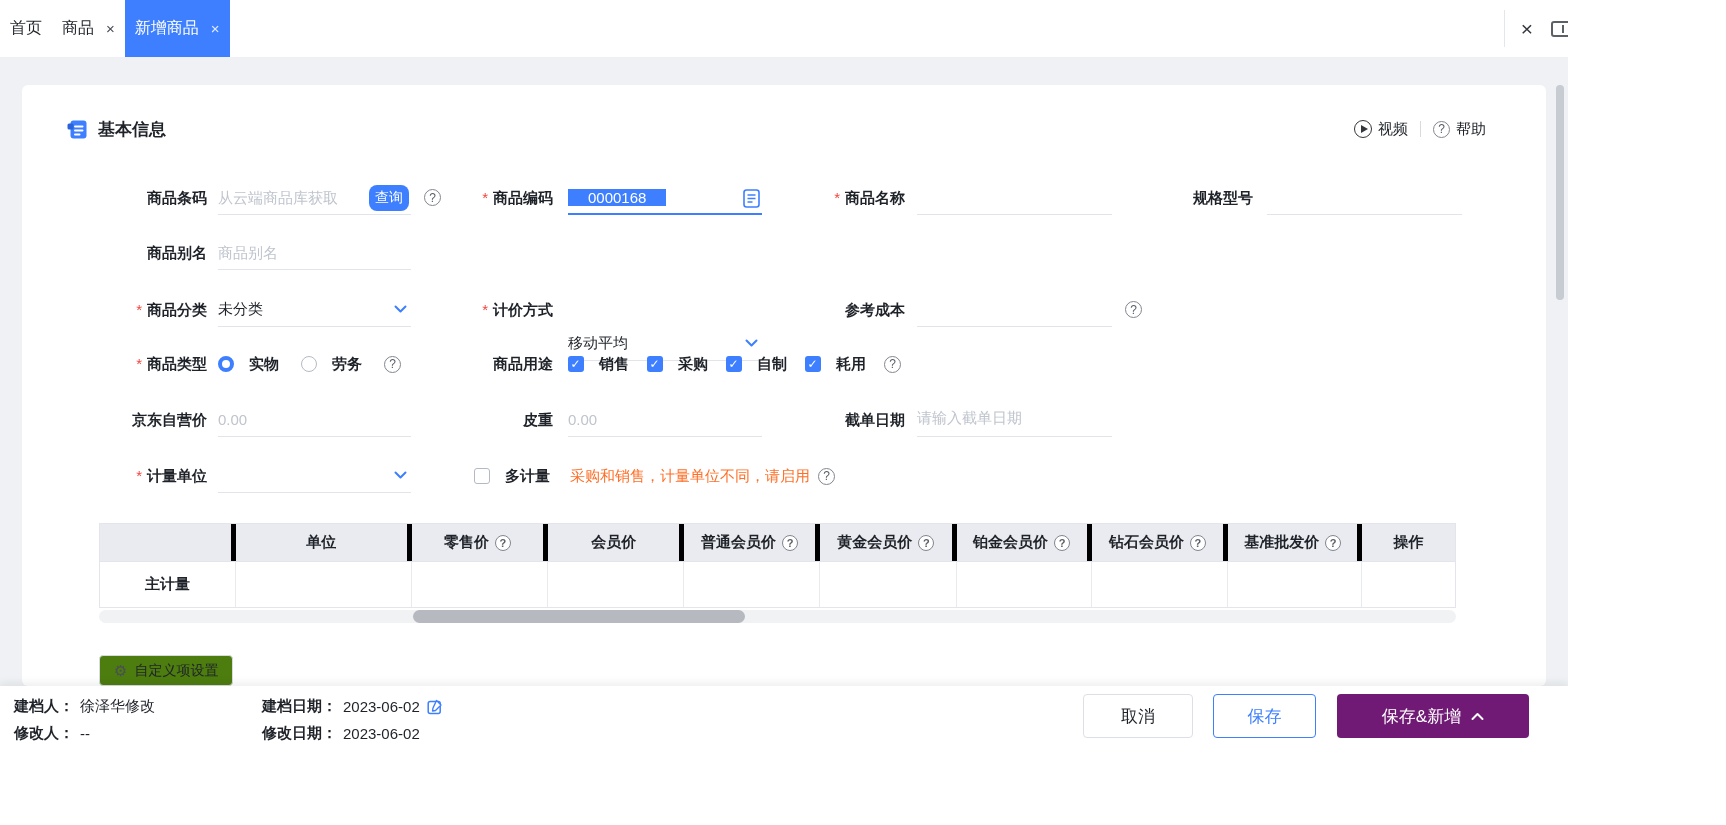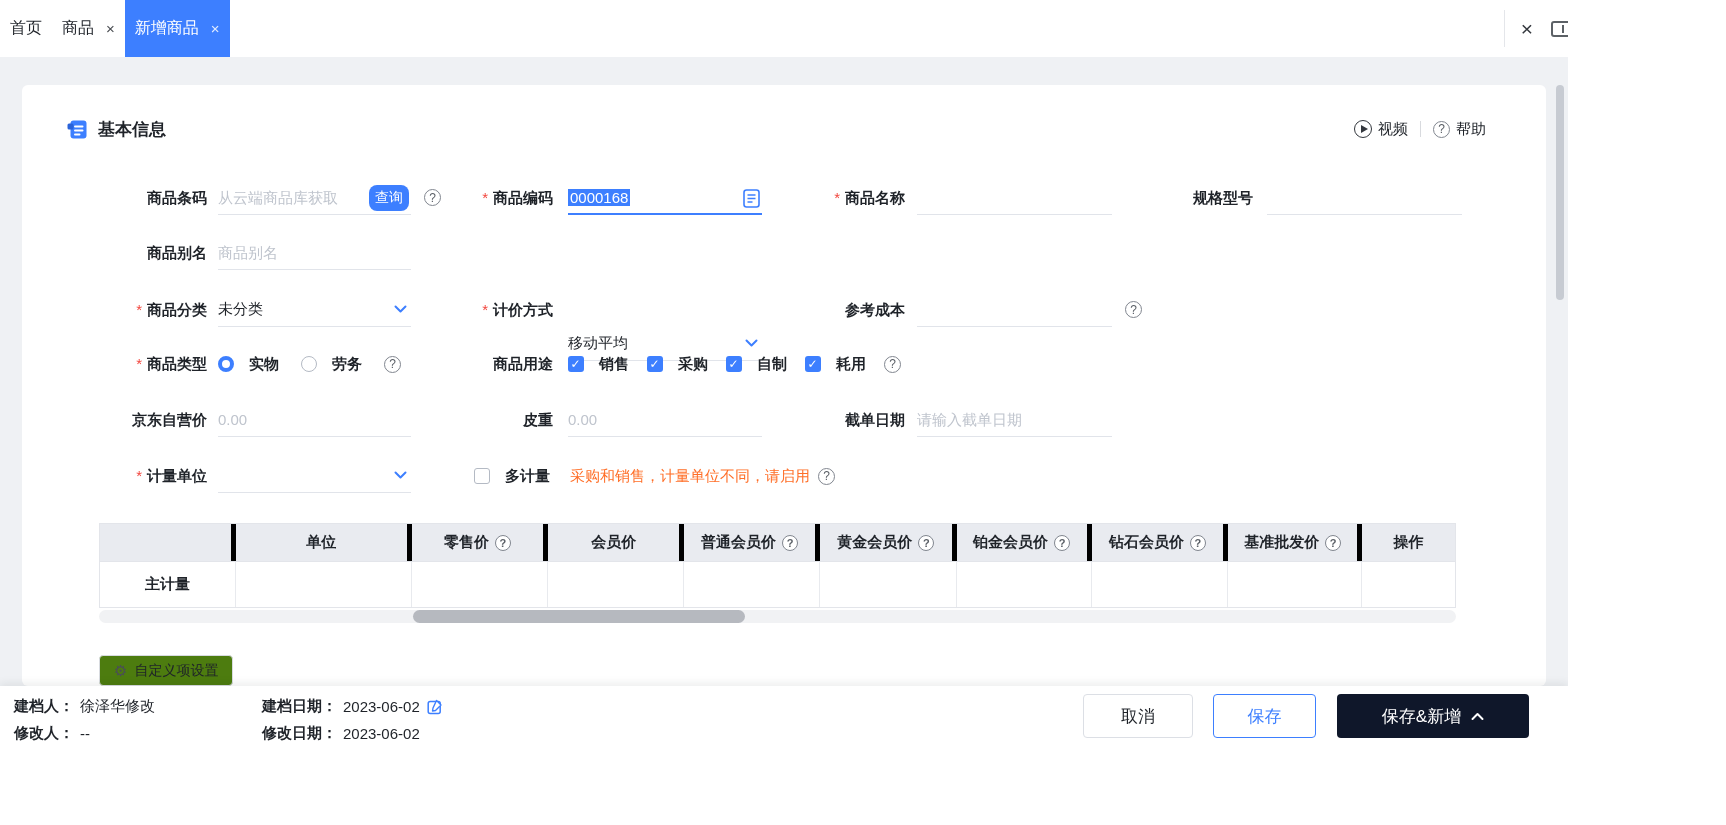--- a/index.html
+++ b/index.html
@@ -43,21 +43,21 @@
   .req { color:#f2453d; margin-right:5px; font-weight:normal; }
   .ctl { position:absolute; top:0; height:34px; border-bottom:1px solid #e1e4ea; display:flex; align-items:center; font-size:15px; color:#1f2329; }
   .ctl.c1{left:196px;width:193px;} .ctl.c2{left:546px;width:194px;} .ctl.c3{left:895px;width:195px;} .ctl.c4{left:1245px;width:195px;}
   .ctl.noline { border-bottom:none; }
   input.ghost { border:none; outline:none; width:100%; height:100%; background:transparent; font-size:15px; color:#15803d; font-family:inherit; }
   input.ghost::placeholder { color:#bfc4cd; }
   .btn-query { position:absolute; right:2px; top:4px; width:40px; height:26px; background:#3d7fff; color:#fff; border:none; border-radius:8px; font-size:14px; font-family:inherit; cursor:pointer; }
   .help-abs { position:absolute; top:8px; }
 
   .ctl.active-field { border-bottom:2px solid #3d7fff; }
-  .code-sel { background:#3d7fff; color:#fff; padding:0 2px; font-size:15px;text-align:center; }
+  .code-sel { background:#3d7fff; color:#fff; padding:0 20px; font-size:15px;text-align:center; }
   .field-doc-icon { position:absolute; right:2px; top:8px; width:17px; height:19px; cursor:pointer; }
 
   .sel { justify-content:flex-start; cursor:pointer; position:relative; }
   .chev { position:absolute; right:4px; top:12px; }
 
   
   .radio { width:16px; height:16px; border-radius:50%; border:1px solid #b4bac4; background:#fff; flex:0 0 auto; cursor:pointer; }
   .radio.sel-on { border:4.5px solid #3d7fff; }
   .opt { display:inline-flex; align-items:center; gap:15px; font-size:15px; font-weight:600; color:#1f2329;justify-content:space-between; }
   .cb { width:16px; height:16px; border-radius:3px; border:1px solid #b4bac4; background:#fff; flex:0 0 auto; position:relative; cursor:pointer; }
@@ -87,21 +87,21 @@
   
   .footer { position:absolute; left:0; top:686px; width:1568px; height:139px; background:#fff; box-shadow:0 -3px 8px rgba(31,35,41,.08); }
   .fline { position:absolute; display:flex; align-items:center; font-size:15px; color:#1f2329; white-space:nowrap; }
   .f11 { left:14px; top:11px; } .f12 { left:262px; top:11px; }
   .f21 { left:14px; top:38px; } .f22 { left:262px; top:38px; }
   .flab { font-weight:600; margin-right:6px; }
   .edit-icon { margin-left:7px; cursor:pointer; display:inline-flex; }
   .fbtn { position:absolute; top:8px; height:44px; border-radius:4px; font-size:17px; font-family:inherit; cursor:pointer; display:flex; align-items:center; justify-content:center; gap:10px; }
   .btn-cancel { left:1083px; width:110px; background:#fff; border:1px solid #dcdfe5; color:#1f2329; }
   .btn-save { left:1213px; width:103px; background:#fff; border:1px solid #3d7fff; color:#3d7fff; }
-  .btn-savenew { left:1337px; width:192px; background:#0f172a; border:none; color:#fff; }
+  .btn-savenew { left:1337px; width:192px; background:#701a75; border:none; color:#fff; }
 </style>
 </head>
 <body>
 
 <div class="app">
 
   <div class="tabbar">
     <div class="tab">
       <span>首页</span>
     </div>
@@ -245,21 +245,21 @@
         <div class="ctl c1" style="position:absolute;">
           <input class="ghost" type="text" placeholder="0.00" style="">
         </div>
 
         <div class="lab l2"><span>皮重</span></div>
         <div class="ctl c2" style="position:absolute;">
           <input class="ghost" type="text" placeholder="0.00" style="">
         </div>
 
         <div class="lab l3"><span>截单日期</span></div>
-        <div class="ctl c3" style="position:absolute;">
+        <div class="ctl c3" style="position:absolute;font-family:Liberation Mono, monospace;">
           <input class="ghost" type="text" placeholder="请输入截单日期" style="">
         </div>
       </div>
 
       <div class="row r6">
         <div class="lab l1"><span class="req">*</span><span>计量单位</span></div>
         <div class="ctl c1 sel">
           <svg class="chev" width="13" height="9" viewBox="0 0 13 9">
             <polyline points="1.5,1.5 6.5,6.5 11.5,1.5" fill="none" stroke="#3d7fff" stroke-width="2" stroke-linecap="round" stroke-linejoin="round"></polyline>
           </svg>

